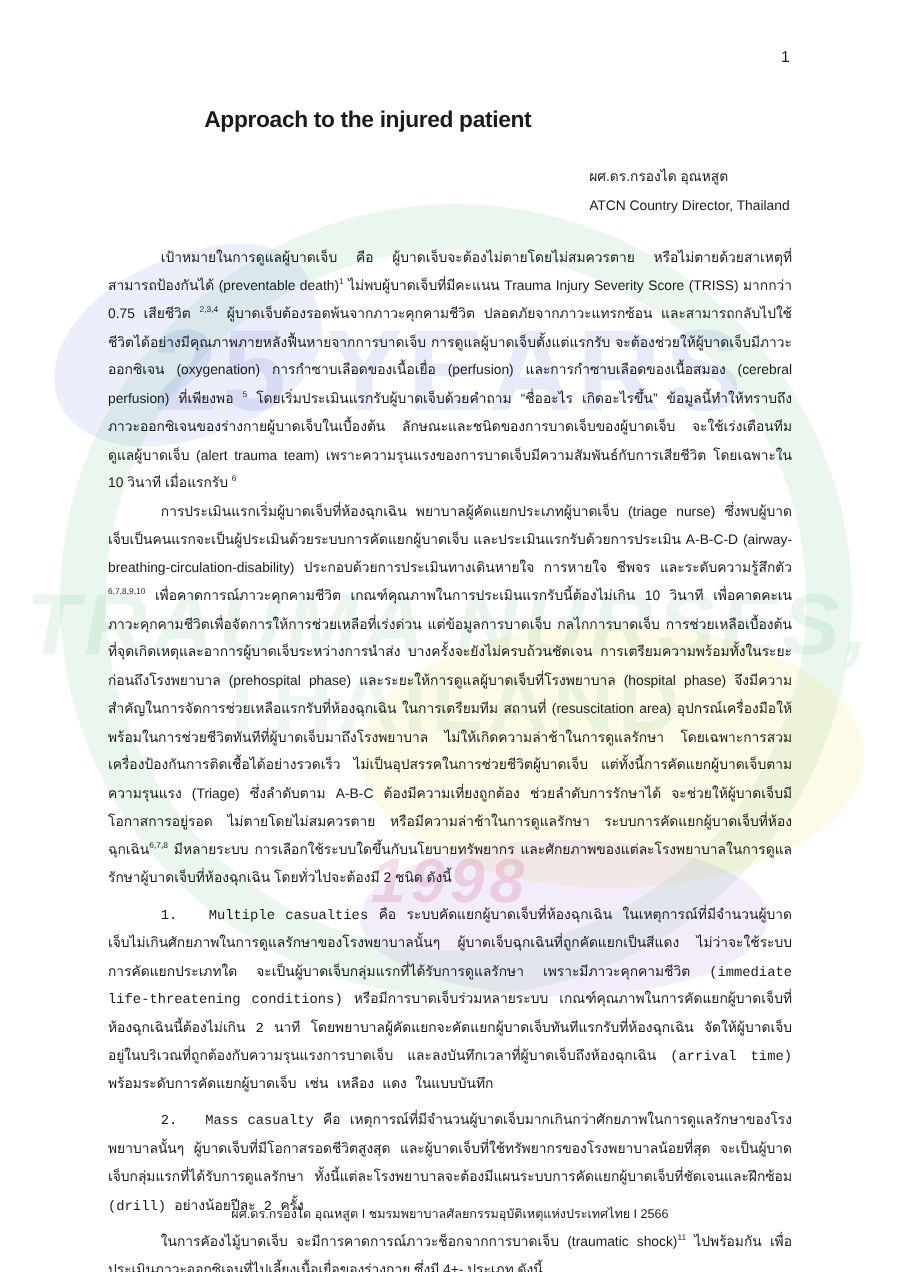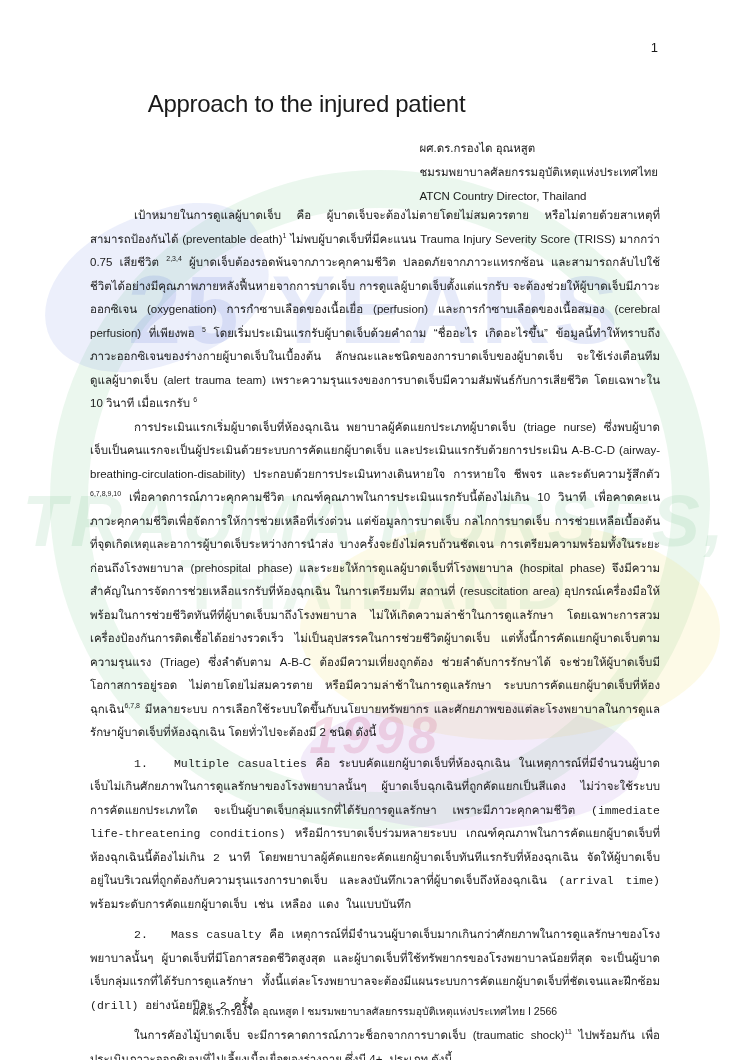--- a/index.html
+++ b/index.html
@@ -21,21 +21,21 @@
              width: 750px; left: 0; letter-spacing: 4px; }
   .wm-25 { top: 255px; font-size: 96px; color: #5570d8; opacity: 0.14; }
   .wm-society { top: 400px; font-size: 66px; color: #55b070; opacity: 0.12; }
   .wm-trauma { top: 480px; font-size: 72px; color: #55b070; opacity: 0.12; font-style: italic; }
   .wm-thailand { top: 545px; font-size: 70px; color: #55b070; opacity: 0.10; }
   .wm-1998 { top: 705px; font-size: 52px; color: #be185d; opacity: 0.14; font-style: italic; }
 
   .content { position: relative; z-index: 1; }
   .page-number { position: absolute; right: 92px; top: 40px; font-size: 13px; }
   .title { position: absolute; left: 0; width: 613px; top: 90px; text-align: center;
-           font-size: 24px; letter-spacing: -0.3px; }
+           font-size: 19px; letter-spacing: -0.3px; font-weight: bold; }
   .author-block { position: absolute; right: 92px; top: 136px; text-align: left;
                   font-size: 11.5px; line-height: 24px; }
   .body { position: absolute; left: 90px; width: 570px; top: 204px;
           font-size: 11.5px; line-height: 23.5px; }
   .body p { margin: 0; text-align: justify; }
   .indent { text-indent: 44px; }
   .list-item { text-indent: 44px; margin-top: 7px !important; font-family: Liberation Mono, monospace; }
   .gap { margin-top: 7px !important; }
   sup { font-size: 7px; line-height: 0; vertical-align: 5px; }
   .footer { position: absolute; left: 0; width: 750px; top: 1003px; text-align: center;
@@ -55,21 +55,20 @@
   <div class="wm wm-text wm-thailand">THAILAND</div>
   <div class="wm wm-text wm-1998">1998</div>
 
   <div class="content">
     <div class="page-number">1</div>
 
     <div class="title">Approach to the injured patient</div>
 
     <div class="author-block">
       <div>ผศ.ดร.กรองได อุณหสูต</div>
-      <div>ชมรมพยาบาลศัลยกรรมอุบัติเหตุแห่งประเทศไทย</div>
       <div>ATCN Country Director, Thailand</div>
     </div>
 
     <div class="body">
       <p class="indent"><span>เป้าหมายในการดูแลผู้บาดเจ็บ คือ ผู้บาดเจ็บจะต้องไม่ตายโดยไม่สมควรตาย หรือไม่ตายด้วยสาเหตุที่สามารถป้องกันได้ (preventable death)</span><sup>1</sup><span> ไม่พบผู้บาดเจ็บที่มีคะแนน Trauma Injury Severity Score (TRISS) มากกว่า 0.75 เสียชีวิต </span><sup>2,3,4</sup><span> ผู้บาดเจ็บต้องรอดพ้นจากภาวะคุกคามชีวิต ปลอดภัยจากภาวะแทรกซ้อน และสามารถกลับไปใช้ชีวิตได้อย่างมีคุณภาพภายหลังฟื้นหายจากการบาดเจ็บ การดูแลผู้บาดเจ็บตั้งแต่แรกรับ จะต้องช่วยให้ผู้บาดเจ็บมีภาวะออกซิเจน (oxygenation) การกำซาบเลือดของเนื้อเยื่อ (perfusion) และการกำซาบเลือดของเนื้อสมอง (cerebral perfusion) ที่เพียงพอ </span><sup>5</sup><span> โดยเริ่มประเมินแรกรับผู้บาดเจ็บด้วยคำถาม “ชื่ออะไร เกิดอะไรขึ้น” ข้อมูลนี้ทำให้ทราบถึงภาวะออกซิเจนของร่างกายผู้บาดเจ็บในเบื้องต้น ลักษณะและชนิดของการบาดเจ็บของผู้บาดเจ็บ จะใช้เร่งเตือนทีมดูแลผู้บาดเจ็บ (alert trauma team) เพราะความรุนแรงของการบาดเจ็บมีความสัมพันธ์กับการเสียชีวิต โดยเฉพาะใน 10 วินาที เมื่อแรกรับ </span><sup>6</sup></p>
 
       <p class="indent"><span>การประเมินแรกเริ่มผู้บาดเจ็บที่ห้องฉุกเฉิน พยาบาลผู้คัดแยกประเภทผู้บาดเจ็บ (triage nurse) ซึ่งพบผู้บาดเจ็บเป็นคนแรกจะเป็นผู้ประเมินด้วยระบบการคัดแยกผู้บาดเจ็บ และประเมินแรกรับด้วยการประเมิน A-B-C-D (airway-breathing-circulation-disability) ประกอบด้วยการประเมินทางเดินหายใจ การหายใจ ชีพจร และระดับความรู้สึกตัว </span><sup>6,7,8,9,10</sup><span> เพื่อคาดการณ์ภาวะคุกคามชีวิต เกณฑ์คุณภาพในการประเมินแรกรับนี้ต้องไม่เกิน 10 วินาที เพื่อคาดคะเนภาวะคุกคามชีวิตเพื่อจัดการให้การช่วยเหลือที่เร่งด่วน แต่ข้อมูลการบาดเจ็บ กลไกการบาดเจ็บ การช่วยเหลือเบื้องต้นที่จุดเกิดเหตุและอาการผู้บาดเจ็บระหว่างการนำส่ง บางครั้งจะยังไม่ครบถ้วนชัดเจน การเตรียมความพร้อมทั้งในระยะก่อนถึงโรงพยาบาล (prehospital phase) และระยะให้การดูแลผู้บาดเจ็บที่โรงพยาบาล (hospital phase) จึงมีความสำคัญในการจัดการช่วยเหลือแรกรับที่ห้องฉุกเฉิน ในการเตรียมทีม สถานที่ (resuscitation area) อุปกรณ์เครื่องมือให้พร้อมในการช่วยชีวิตทันทีที่ผู้บาดเจ็บมาถึงโรงพยาบาล ไม่ให้เกิดความล่าช้าในการดูแลรักษา โดยเฉพาะการสวมเครื่องป้องกันการติดเชื้อได้อย่างรวดเร็ว ไม่เป็นอุปสรรคในการช่วยชีวิตผู้บาดเจ็บ แต่ทั้งนี้การคัดแยกผู้บาดเจ็บตามความรุนแรง (Triage) ซึ่งลำดับตาม A-B-C ต้องมีความเที่ยงถูกต้อง ช่วยลำดับการรักษาได้ จะช่วยให้ผู้บาดเจ็บมีโอกาสการอยู่รอด ไม่ตายโดยไม่สมควรตาย หรือมีความล่าช้าในการดูแลรักษา ระบบการคัดแยกผู้บาดเจ็บที่ห้องฉุกเฉิน</span><sup>6,7,8</sup><span> มีหลายระบบ การเลือกใช้ระบบใดขึ้นกับนโยบายทรัพยากร และศักยภาพของแต่ละโรงพยาบาลในการดูแลรักษาผู้บาดเจ็บที่ห้องฉุกเฉิน โดยทั่วไปจะต้องมี 2 ชนิด ดังนี้</span></p>
 
       <p class="list-item"><span>1.</span>&nbsp;&nbsp;&nbsp;<span>Multiple casualties</span><span> คือ ระบบคัดแยกผู้บาดเจ็บที่ห้องฉุกเฉิน ในเหตุการณ์ที่มีจำนวนผู้บาดเจ็บไม่เกินศักยภาพในการดูแลรักษาของโรงพยาบาลนั้นๆ ผู้บาดเจ็บฉุกเฉินที่ถูกคัดแยกเป็นสีแดง ไม่ว่าจะใช้ระบบการคัดแยกประเภทใด จะเป็นผู้บาดเจ็บกลุ่มแรกที่ได้รับการดูแลรักษา เพราะมีภาวะคุกคามชีวิต (immediate life-threatening conditions) หรือมีการบาดเจ็บร่วมหลายระบบ เกณฑ์คุณภาพในการคัดแยกผู้บาดเจ็บที่ห้องฉุกเฉินนี้ต้องไม่เกิน 2 นาที โดยพยาบาลผู้คัดแยกจะคัดแยกผู้บาดเจ็บทันทีแรกรับที่ห้องฉุกเฉิน จัดให้ผู้บาดเจ็บอยู่ในบริเวณที่ถูกต้องกับความรุนแรงการบาดเจ็บ และลงบันทึกเวลาที่ผู้บาดเจ็บถึงห้องฉุกเฉิน (arrival time) พร้อมระดับการคัดแยกผู้บาดเจ็บ เช่น เหลือง แดง ในแบบบันทึก</span></p>
 

